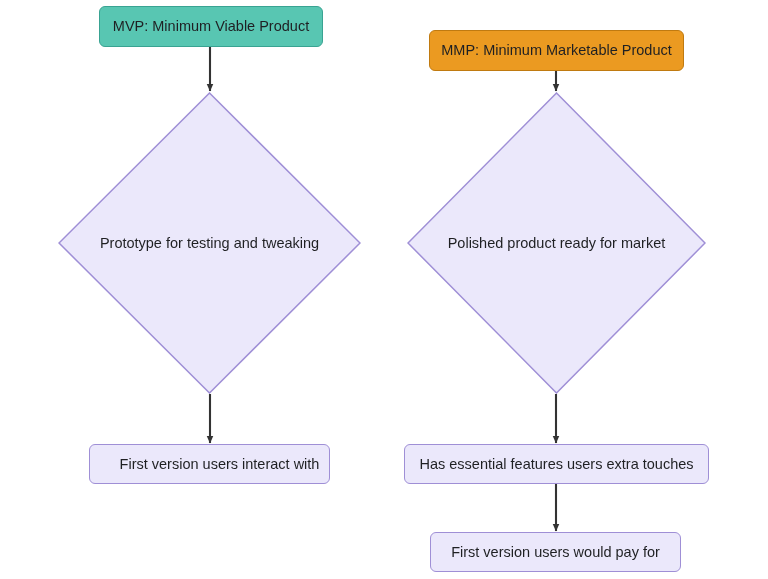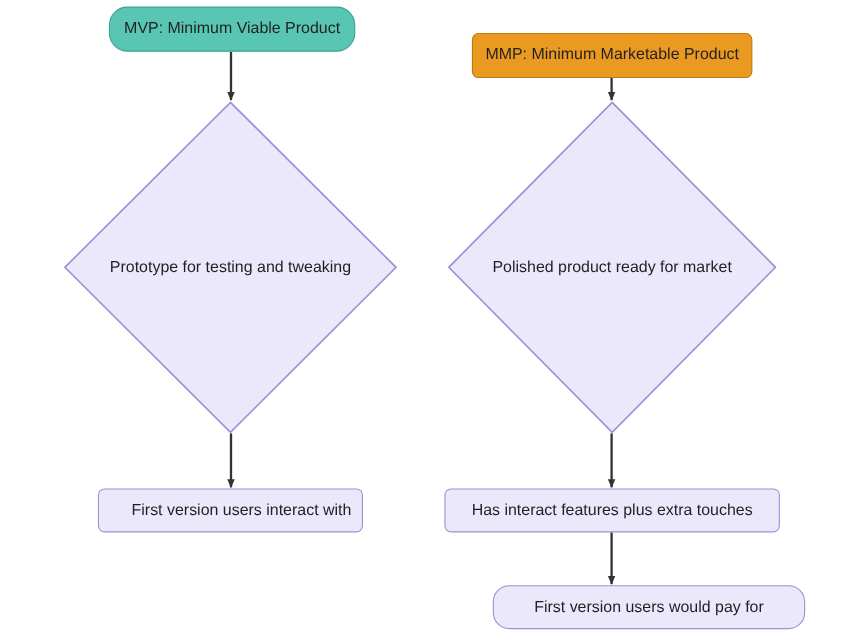--- a/index.html
+++ b/index.html
@@ -96,21 +96,21 @@
     </defs>
     <g stroke="#333333" stroke-width="2.1" fill="none" marker-end="url(#arrowhead)">
       <line x1="210" y1="47" x2="210" y2="91"></line>
       <line x1="556" y1="47" x2="556" y2="91"></line>
       <line x1="210" y1="394" x2="210" y2="443"></line>
       <line x1="556" y1="394" x2="556" y2="443"></line>
       <line x1="556" y1="484" x2="556" y2="531"></line>
     </g>
   </svg>
 
-  <div class="node node-rect node-teal" style="left:99px; top:6px; width:224px; height:41px;border-radius:17px;">
+  <div class="node node-rect node-teal" style="left:99px; top:6px; width:224px; height:41px;">
     <span>MVP: Minimum Viable Product</span>
   </div>
 
   <div class="node node-rect node-orange" style="left:429px; top:6px; width:255px; height:41px;">
     <span>MMP: Minimum Marketable Product</span>
   </div>
 
   <div class="node node-diamond" style="left:58px; top:92px; width:303px; height:302px;">
     <svg class="diamond-shape" viewBox="0 0 303 302" preserveAspectRatio="none">
       <polygon points="151.5,1 302,151 151.5,301 1,151" fill="#ebe8fb" stroke="#9f8fd6" stroke-width="1.5"></polygon>
@@ -123,20 +123,20 @@
       <polygon points="149.5,1 298,151 149.5,301 1,151" fill="#ebe8fb" stroke="#9f8fd6" stroke-width="1.5"></polygon>
     </svg>
     <span class="diamond-label">Polished product ready for market</span>
   </div>
 
   <div class="node node-rect node-lilac" style="left:89px; top:444px; width:241px; height:40px;padding-left:32px;">
     <span>First version users interact with</span>
   </div>
 
   <div class="node node-rect node-lilac" style="left:404px; top:444px; width:305px; height:40px;">
-    <span>Has interact features plus extra touches</span>
+    <span>Has essential features users extra touches</span>
   </div>
 
-  <div class="node node-rect node-lilac" style="left:448px; top:532px; width:284px; height:40px;border-radius:15px;">
+  <div class="node node-rect node-lilac" style="left:430px; top:532px; width:251px; height:40px;">
     <span>First version users would pay for</span>
   </div>
 
 </div>
 
 </body></html>

